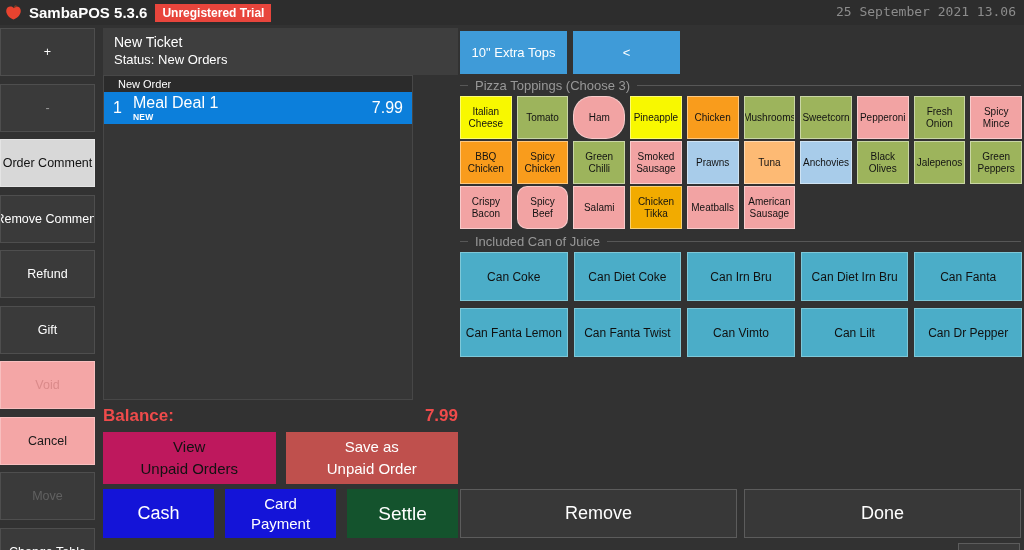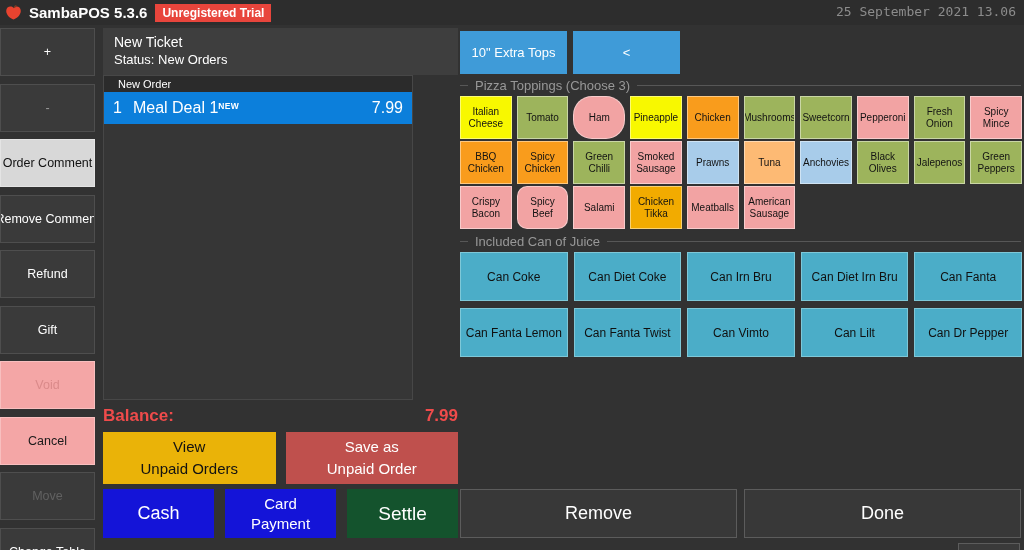--- a/index.html
+++ b/index.html
@@ -29,30 +29,30 @@
   .sb.s-disabled{color:#616161}
 
   
   .ticket-hd{position:absolute;left:103px;top:28px;width:355px;height:47px;background:#3E3E3E;box-sizing:border-box;padding:6px 11px;color:#fff}
   .ticket-hd .t1{font-size:14px;margin-bottom:2px}
   .ticket-hd .t2{font-size:13px}
   .order-panel{position:absolute;left:103px;top:75px;width:310px;height:325px;background:#363636;border:1px solid #474747;box-sizing:border-box}
   .order-strip{height:16px;background:#2B2B2B;color:#fff;font-size:11px;display:flex;align-items:center;padding-left:14px}
   .order-row{height:32px;background:#0C7FDB;color:#fff;display:flex;align-items:center;padding:0 9px;box-sizing:border-box}
   .o-num{font-size:16px;margin-right:11px}
-  .o-main{display:flex;justify-content:center;line-height:1}
+  .o-main{display:flex;flex-direction:column;justify-content:center;line-height:1}
   .o-name{font-size:16px}
   .o-tag{font-size:8.5px;font-weight:bold;margin-top:2px;letter-spacing:.3px}
   .o-price{margin-left:auto;font-size:16px}
 
   .balance{position:absolute;left:103px;top:404px;width:355px;height:24px;display:flex;justify-content:space-between;align-items:center;color:#EF4B4B;font-weight:bold;font-size:17px}
 
   .unpaid-row{position:absolute;left:103px;top:432px;width:355px;height:52px;display:flex;gap:10px}
   .unpaid-row .btn{flex:1;font-size:15px;white-space:pre-line;line-height:1.45}
-  .btn-vu{background:#eab308;color:#121212}
+  .btn-vu{background:#be185d;color:#121212}
   .btn-su{background:#BF504D;color:#fff}
 
   .pay-row{position:absolute;left:103px;top:489px;width:355px;height:49px;display:flex;gap:11px}
   .pay-row .btn{flex:1;color:#fff}
   .btn-cash{background:#1414D8;font-size:18px}
   .btn-card{background:#1414D8;font-size:15px;white-space:pre-line;line-height:1.3}
   .btn-settle{background:#14532d;color:#141414;font-size:19px}
 
   
   .nav-row{position:absolute;left:460px;top:31px;display:flex;gap:6px}

